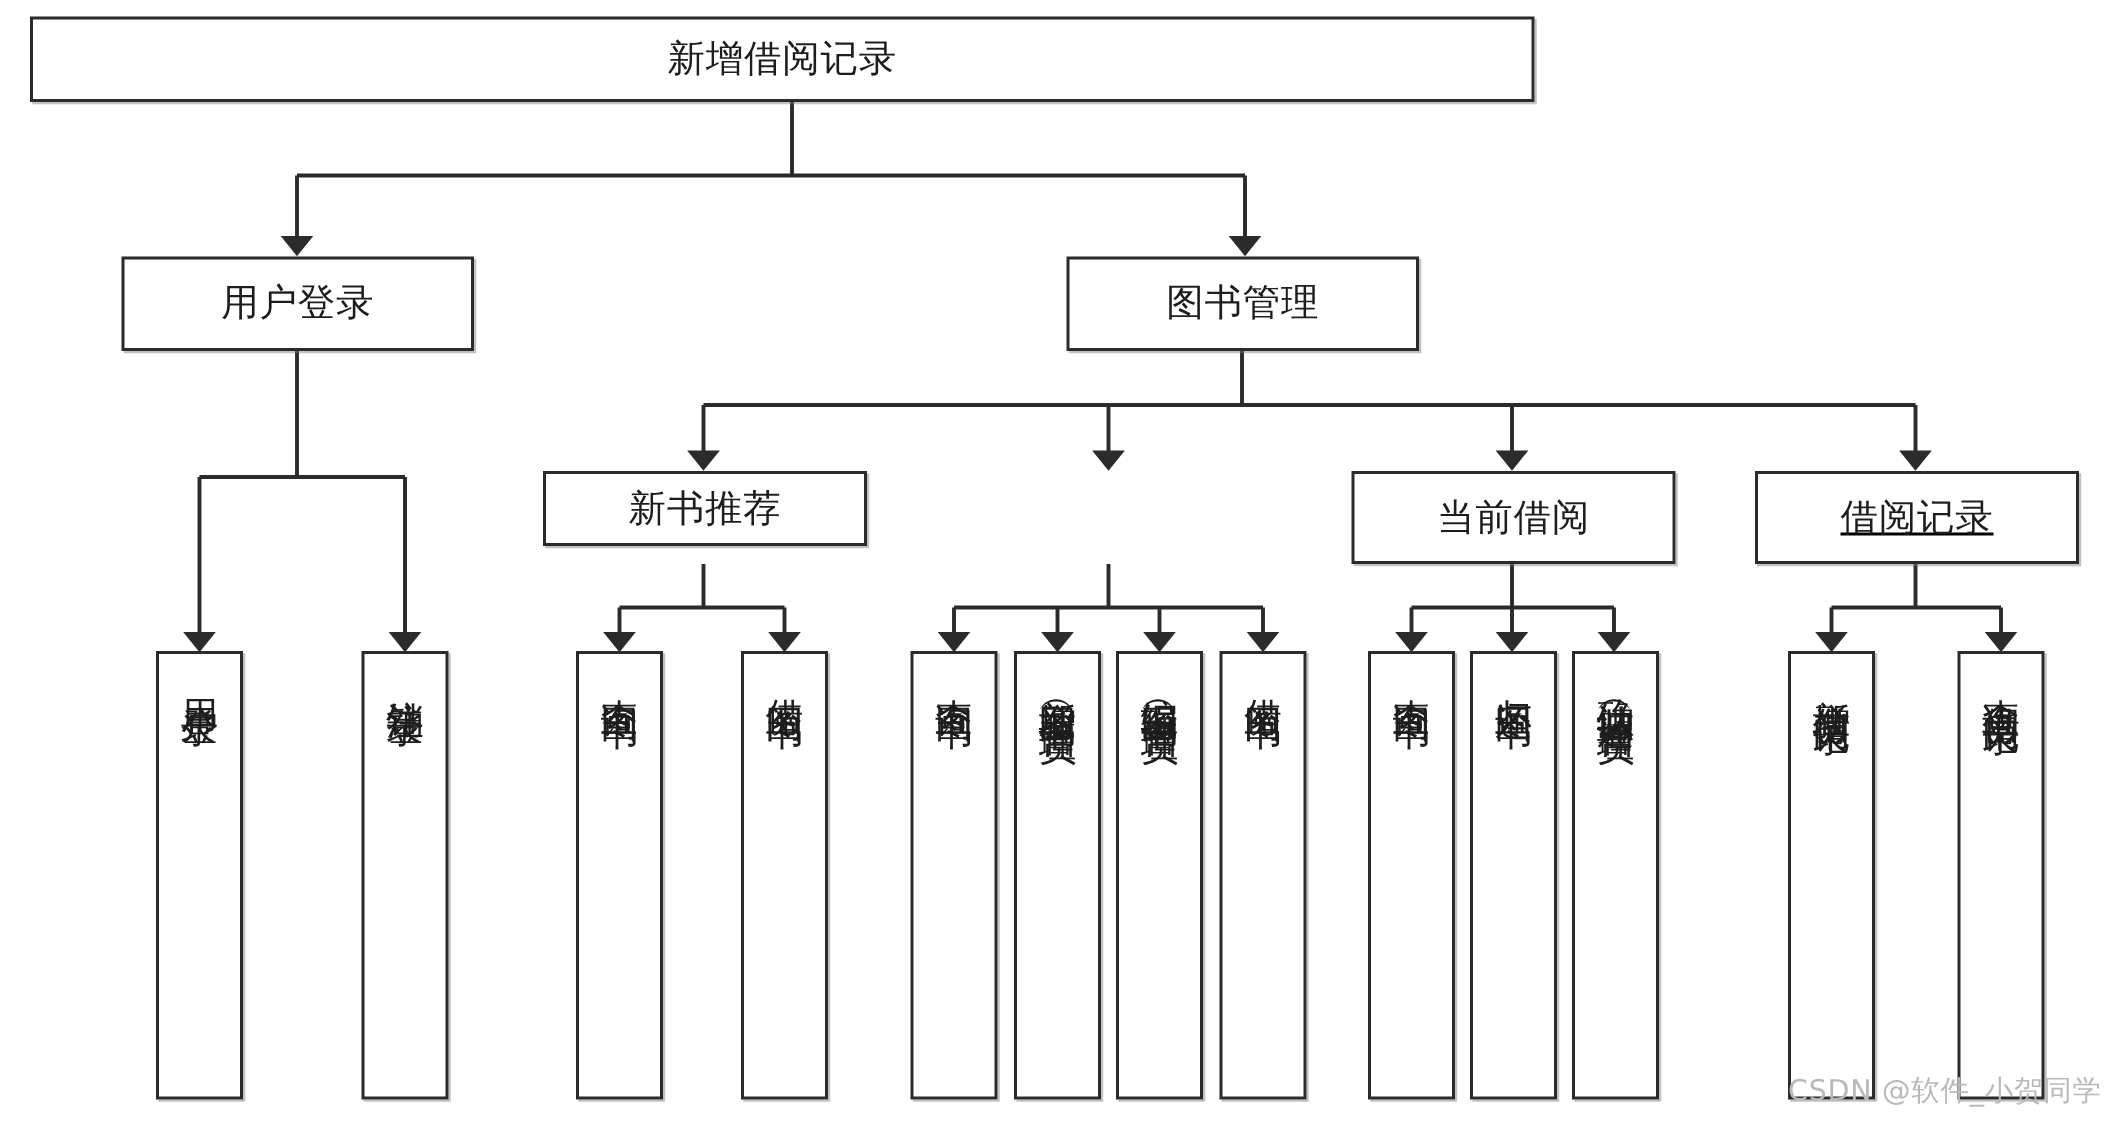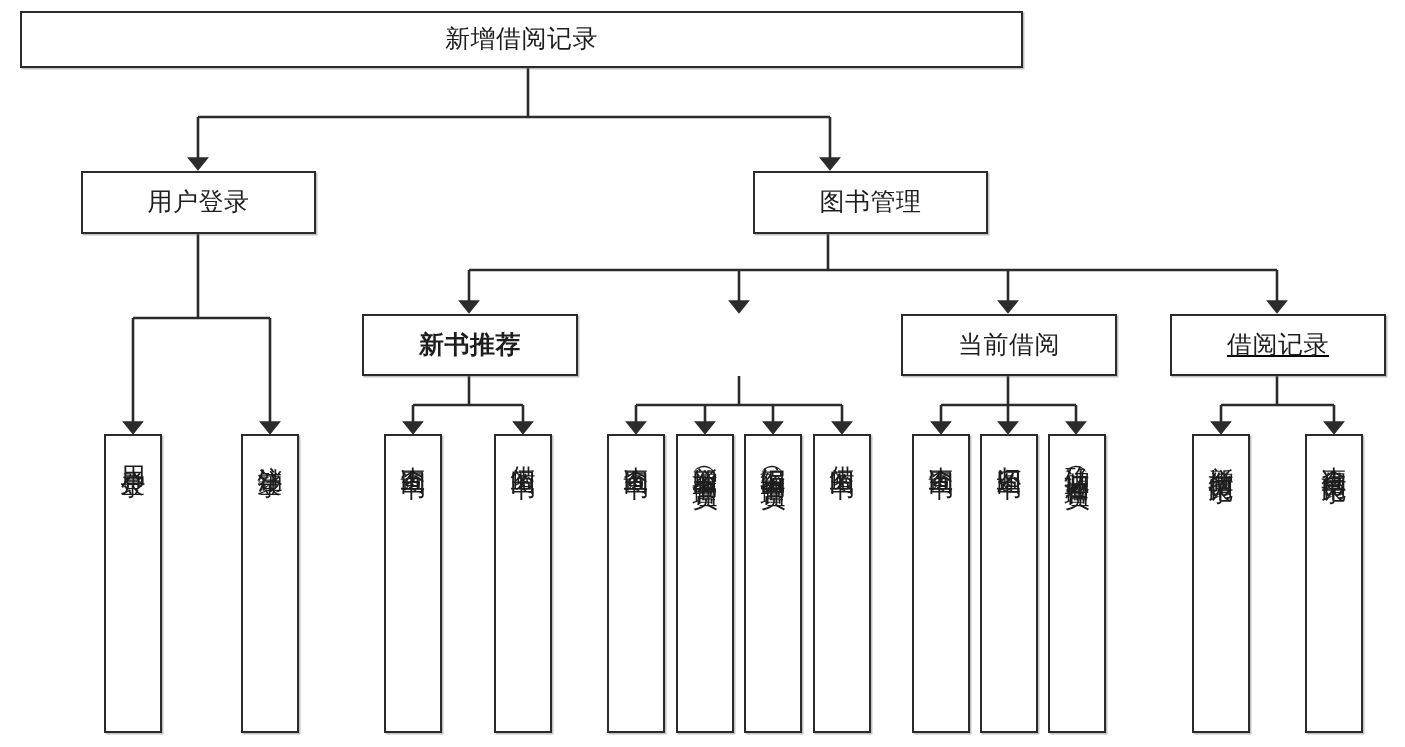--- a/index.html
+++ b/index.html
@@ -125,25 +125,25 @@
     </g>
   </svg>
 
   <div class="node root horiz" style="left:20px; top:11px; width:1003px; height:57px;">
     <span class="label">新增借阅记录</span>
   </div>
 
   <div class="node horiz" style="left:81px; top:171px; width:235px; height:63px;">
     <span class="label">用户登录</span>
   </div>
-  <div class="node horiz" style="left:753px; top:171px; width:235px; height:63px;">
+  <div class="node horiz" style="left:711px; top:171px; width:235px; height:63px;">
     <span class="label">图书管理</span>
   </div>
 
-  <div class="node horiz" style="left:362px; top:314px; width:216px; height:62px;font-weight:bold;">
+  <div class="node horiz" style="left:362px; top:314px; width:216px; height:50px;">
     <span class="label">新书推荐</span>
   </div>
   <div class="node horiz" style="left:901px; top:314px; width:216px; height:62px;align-items:center;">
     <span class="label">当前借阅</span>
   </div>
   <div class="node horiz" style="left:1170px; top:314px; width:216px; height:62px;text-decoration:underline;">
     <span class="label">借阅记录</span>
   </div>
 
   <div class="node vert" style="left:104px; top:434px; width:58px; height:299px;">
@@ -183,14 +183,15 @@
     <span class="label">确认归还（管理员）</span>
   </div>
 
   <div class="node vert" style="left:1192px; top:434px; width:58px; height:299px;">
     <span class="label">新增借阅记录</span>
   </div>
   <div class="node vert" style="left:1305px; top:434px; width:58px; height:299px;">
     <span class="label">查询借阅记录</span>
   </div>
 
+  <div class="watermark" style="left:1192px; top:714px;">CSDN @软件_小贺同学</div>
 
 </div>
 
 </body></html>

